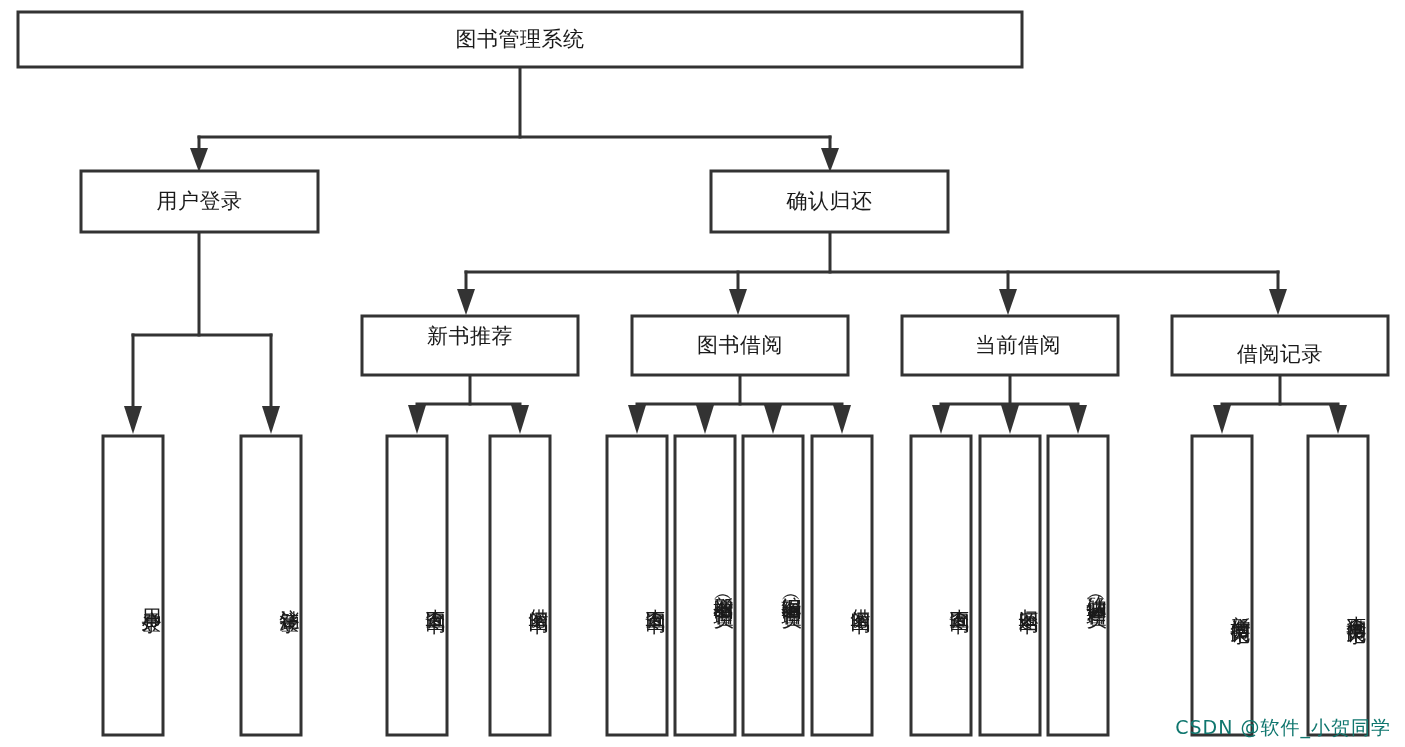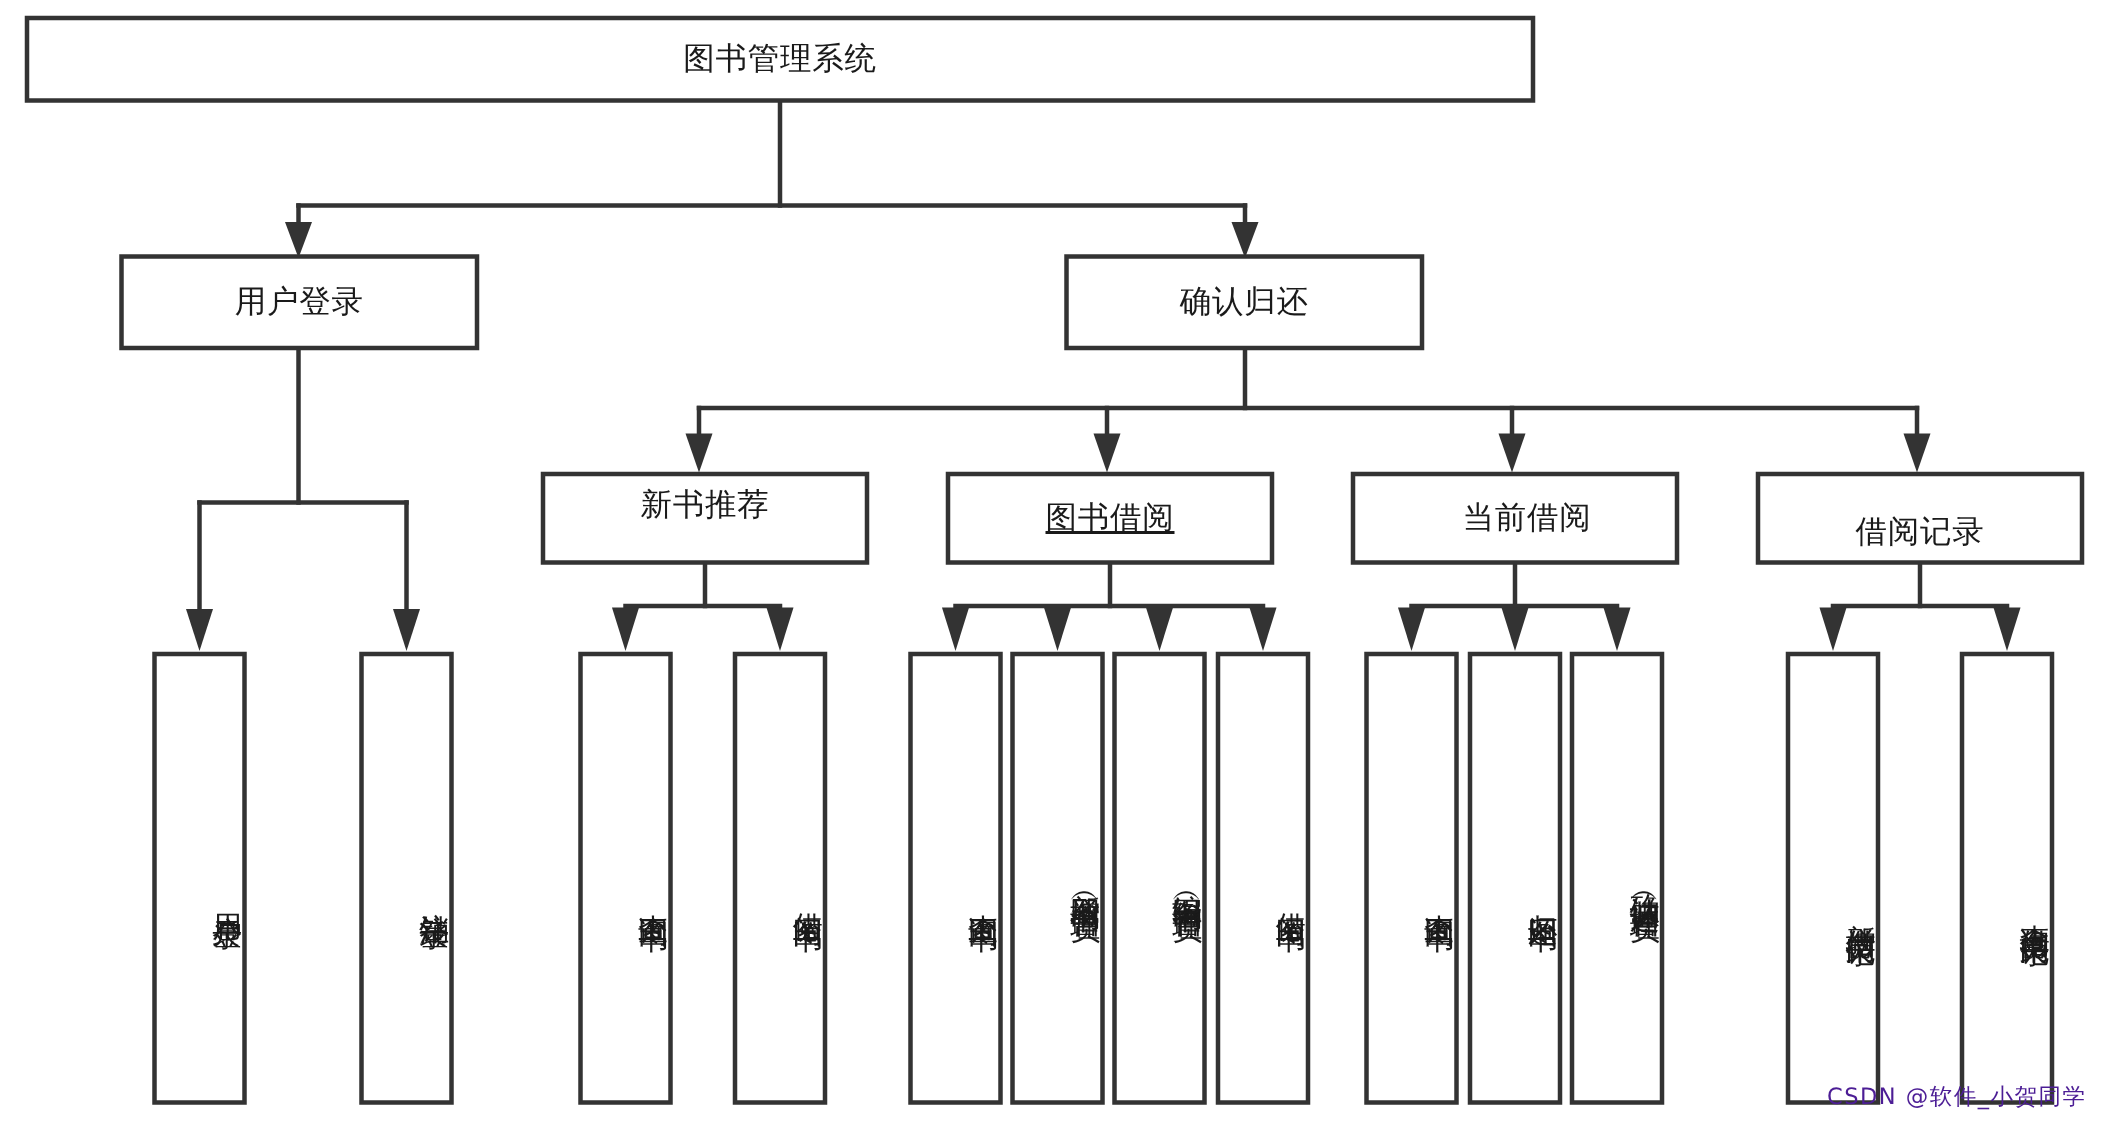--- a/index.html
+++ b/index.html
@@ -58,22 +58,22 @@
     justify-content: center;
     padding-top: 22px;
     box-sizing: border-box;
     letter-spacing: 2px;
     font-size: 20px;
   }
   .watermark {
     position: absolute;
     right: 14px;
     bottom: 6px;
-    font-size: 15px;
-    color: #4c1d95;
+    font-size: 19px;
+    color: #0f766e;
     letter-spacing: 1px;
     white-space: nowrap;
     user-select: none;
     margin-left: 20px;
   }
 </style>
 </head>
 <body>
 
 <div id="diagram-root">
@@ -171,21 +171,21 @@
     <rect class="node-box" x="1192" y="436" width="60" height="299"></rect>
     <rect class="node-box" x="1308" y="436" width="60" height="299"></rect>
   </svg>
 
   <div class="node-label" style="left:18px; top:12px; width:1004px; height:55px;">图书管理系统</div>
 
   <div class="node-label" style="left:81px; top:171px; width:237px; height:61px;">用户登录</div>
   <div class="node-label" style="left:711px; top:171px; width:237px; height:61px;">确认归还</div>
 
   <div class="node-label" style="left:362px; top:316px; width:216px; height:41px;">新书推荐</div>
-  <div class="node-label" style="left:632px; top:316px; width:216px; height:59px;text-decoration:underline;">图书借阅</div>
+  <div class="node-label" style="left:632px; top:316px; width:216px; height:59px;">图书借阅</div>
   <div class="node-label" style="left:902px; top:316px; width:232px; height:59px;">当前借阅</div>
   <div class="node-label" style="left:1172px; top:316px; width:216px; height:76px;">借阅记录</div>
 
   <div class="node-label vertical" style="left:103px; top:436px; width:60px; height:299px;">用户登录</div>
   <div class="node-label vertical" style="left:241px; top:436px; width:60px; height:299px;">注销登录</div>
 
   <div class="node-label vertical" style="left:387px; top:436px; width:60px; height:299px;">查询图书</div>
   <div class="node-label vertical" style="left:490px; top:436px; width:60px; height:299px;">借阅图书</div>
 
   <div class="node-label vertical" style="left:607px; top:436px; width:60px; height:299px;">查询图书</div>

